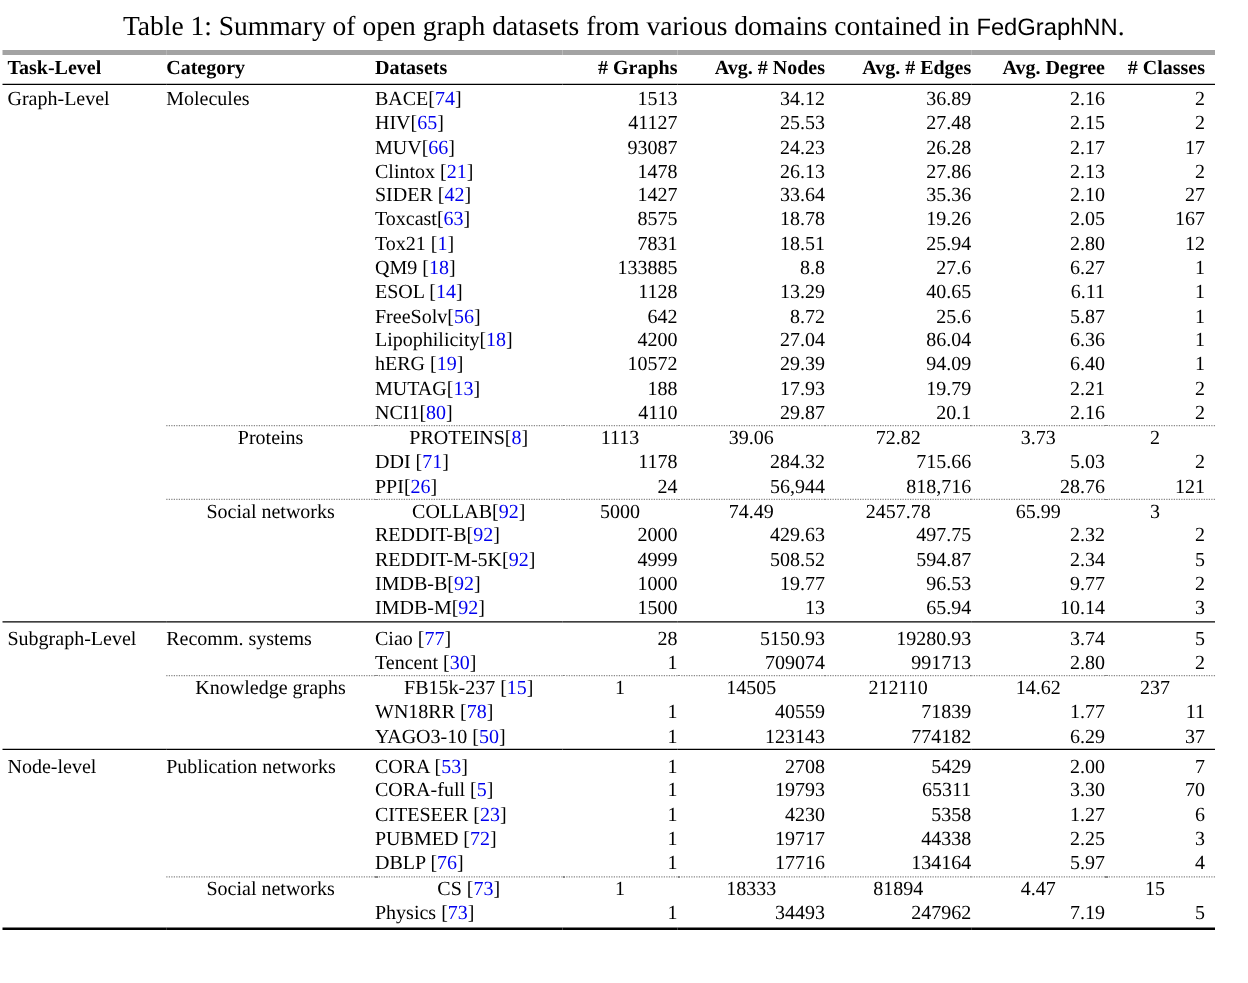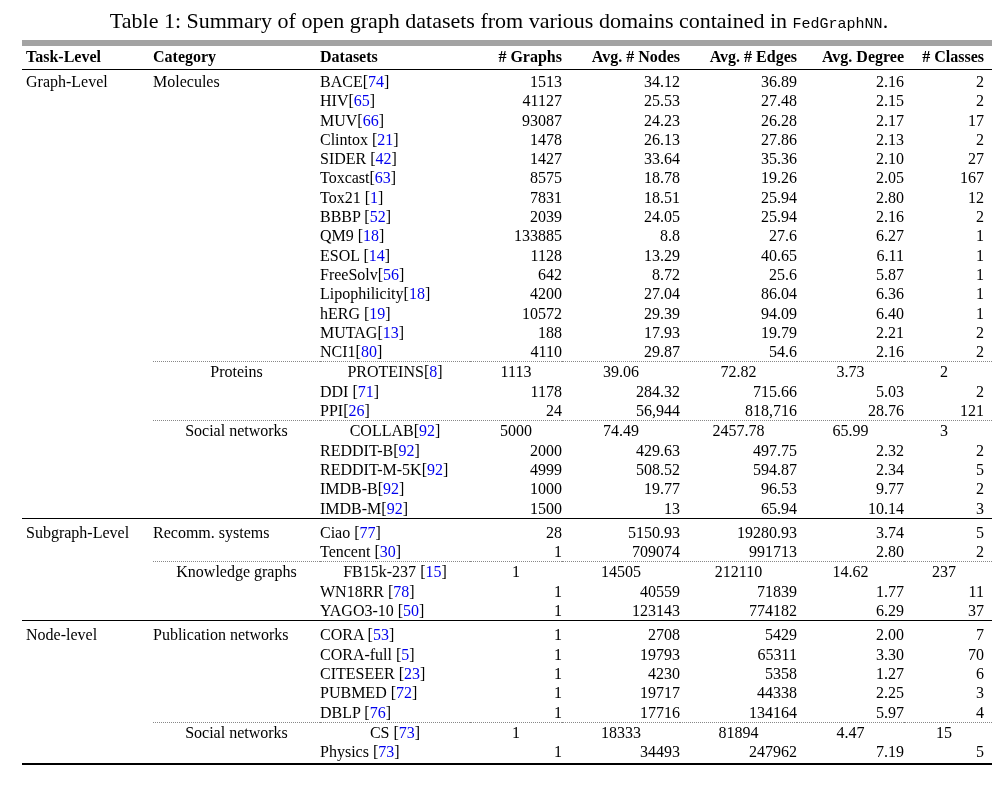--- a/index.html
+++ b/index.html
@@ -12,29 +12,29 @@
     color: #000;
     overflow: hidden;
   }
   .caption {
     text-align: center;
     font-size: 22px;
     padding: 8px 0 6px 0;
     white-space: nowrap;
   }
   .caption .mono {
-    font-family: Liberation Mono, monospace;
-    font-size: 15px;
+    font-family: Liberation Sans, sans-serif;
+    font-size: 19px;
   }
   table.datasets {
     border-collapse: collapse;
     table-layout: fixed;
     width: 970px;
-    margin: 0 22px;
-    border-top: 6px solid #a3a3a3;
+    margin: 0 2px;
+    border-top: 4px solid #a3a3a3;
     border-bottom: 2px solid #000;
   }
   thead th {
     font-weight: bold;
     font-size: 16px;
     padding: 2px 0 3px 0;
     border-bottom: 1.5px solid #000;
     white-space: nowrap;
   }
   th.l { text-align: left; }
@@ -153,30 +153,20 @@
         <td class="c-ds"><span>Tox21 </span><span>[</span><span class="cite">1</span><span>]</span></td>
         <td class="c-num">7831</td>
         <td class="c-num">18.51</td>
         <td class="c-num">25.94</td>
         <td class="c-num">2.80</td>
         <td class="c-num last">12</td>
       </tr>
       <tr>
         <td class="c-task"></td>
         <td class="c-cat"></td>
-        <td class="c-ds"><span>BBBP </span><span>[</span><span class="cite">52</span><span>]</span></td>
-        <td class="c-num">2039</td>
-        <td class="c-num">24.05</td>
-        <td class="c-num">25.94</td>
-        <td class="c-num">2.16</td>
-        <td class="c-num last">2</td>
-      </tr>
-      <tr>
-        <td class="c-task"></td>
-        <td class="c-cat"></td>
         <td class="c-ds"><span>QM9 </span><span>[</span><span class="cite">18</span><span>]</span></td>
         <td class="c-num">133885</td>
         <td class="c-num">8.8</td>
         <td class="c-num">27.6</td>
         <td class="c-num">6.27</td>
         <td class="c-num last">1</td>
       </tr>
       <tr>
         <td class="c-task"></td>
         <td class="c-cat"></td>
@@ -226,21 +216,21 @@
         <td class="c-num">19.79</td>
         <td class="c-num">2.21</td>
         <td class="c-num last">2</td>
       </tr>
       <tr>
         <td class="c-task"></td>
         <td class="c-cat"></td>
         <td class="c-ds"><span>NCI1</span><span>[</span><span class="cite">80</span><span>]</span></td>
         <td class="c-num">4110</td>
         <td class="c-num">29.87</td>
-        <td class="c-num">54.6</td>
+        <td class="c-num">20.1</td>
         <td class="c-num">2.16</td>
         <td class="c-num last">2</td>
       </tr>
       <tr class="cat-sep">
         <td class="c-task"></td>
         <td class="c-cat">Proteins</td>
         <td class="c-ds"><span>PROTEINS</span><span>[</span><span class="cite">8</span><span>]</span></td>
         <td class="c-num">1113</td>
         <td class="c-num">39.06</td>
         <td class="c-num">72.82</td>

